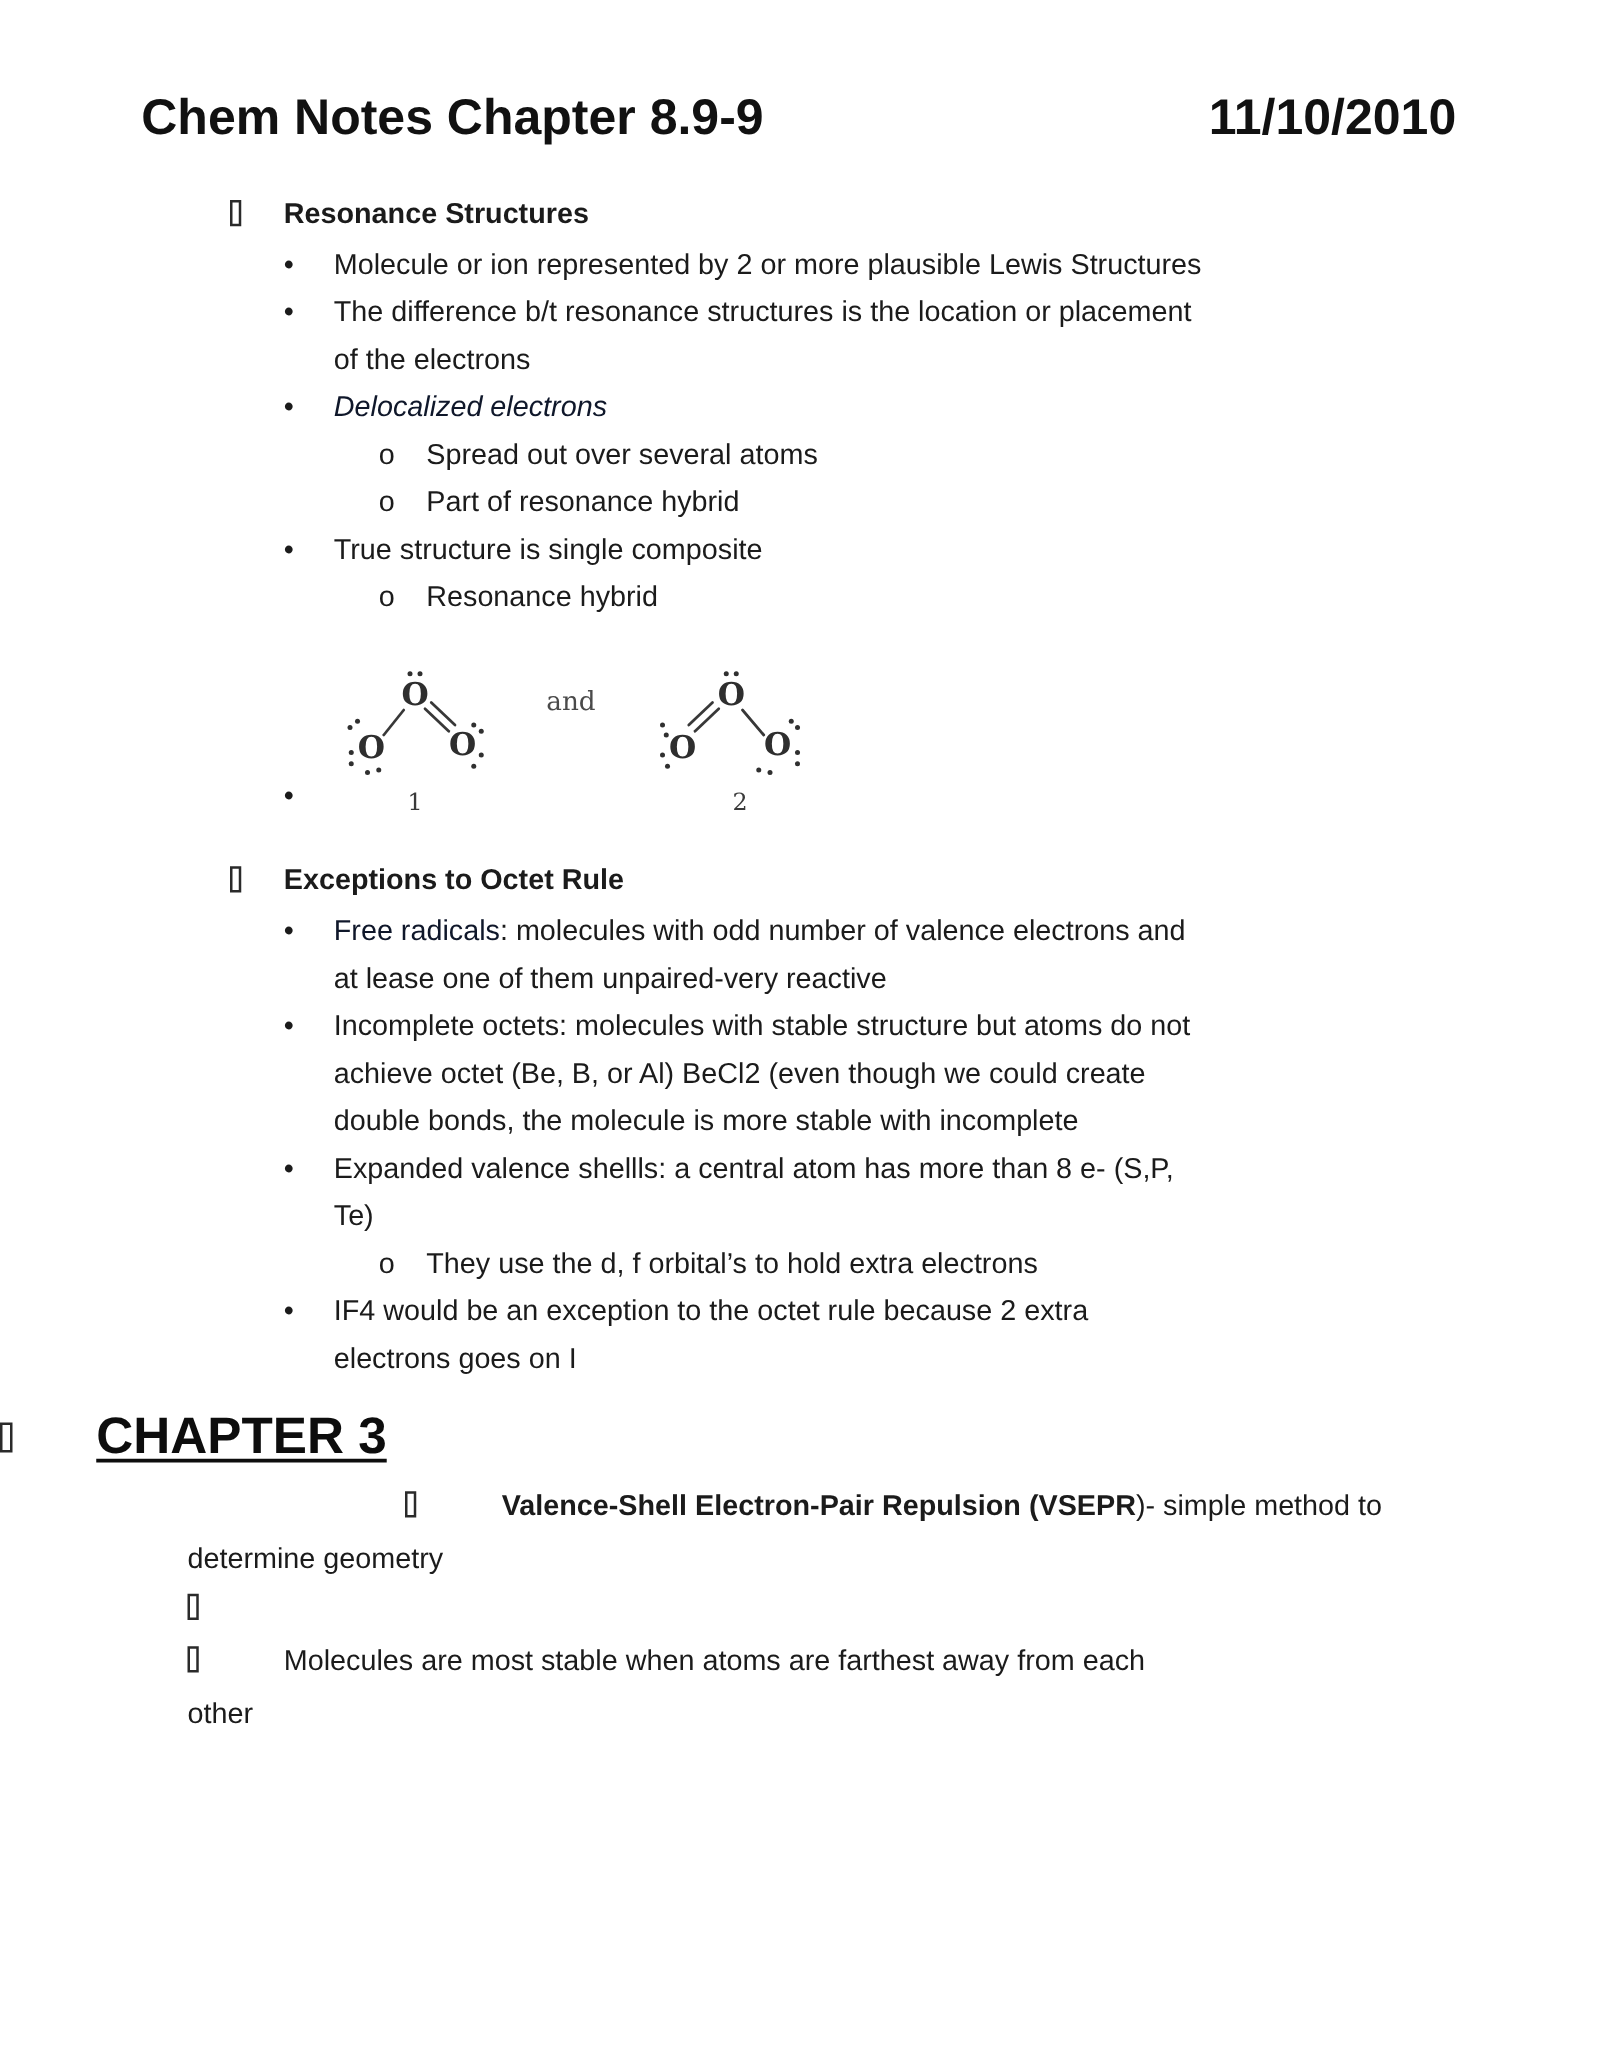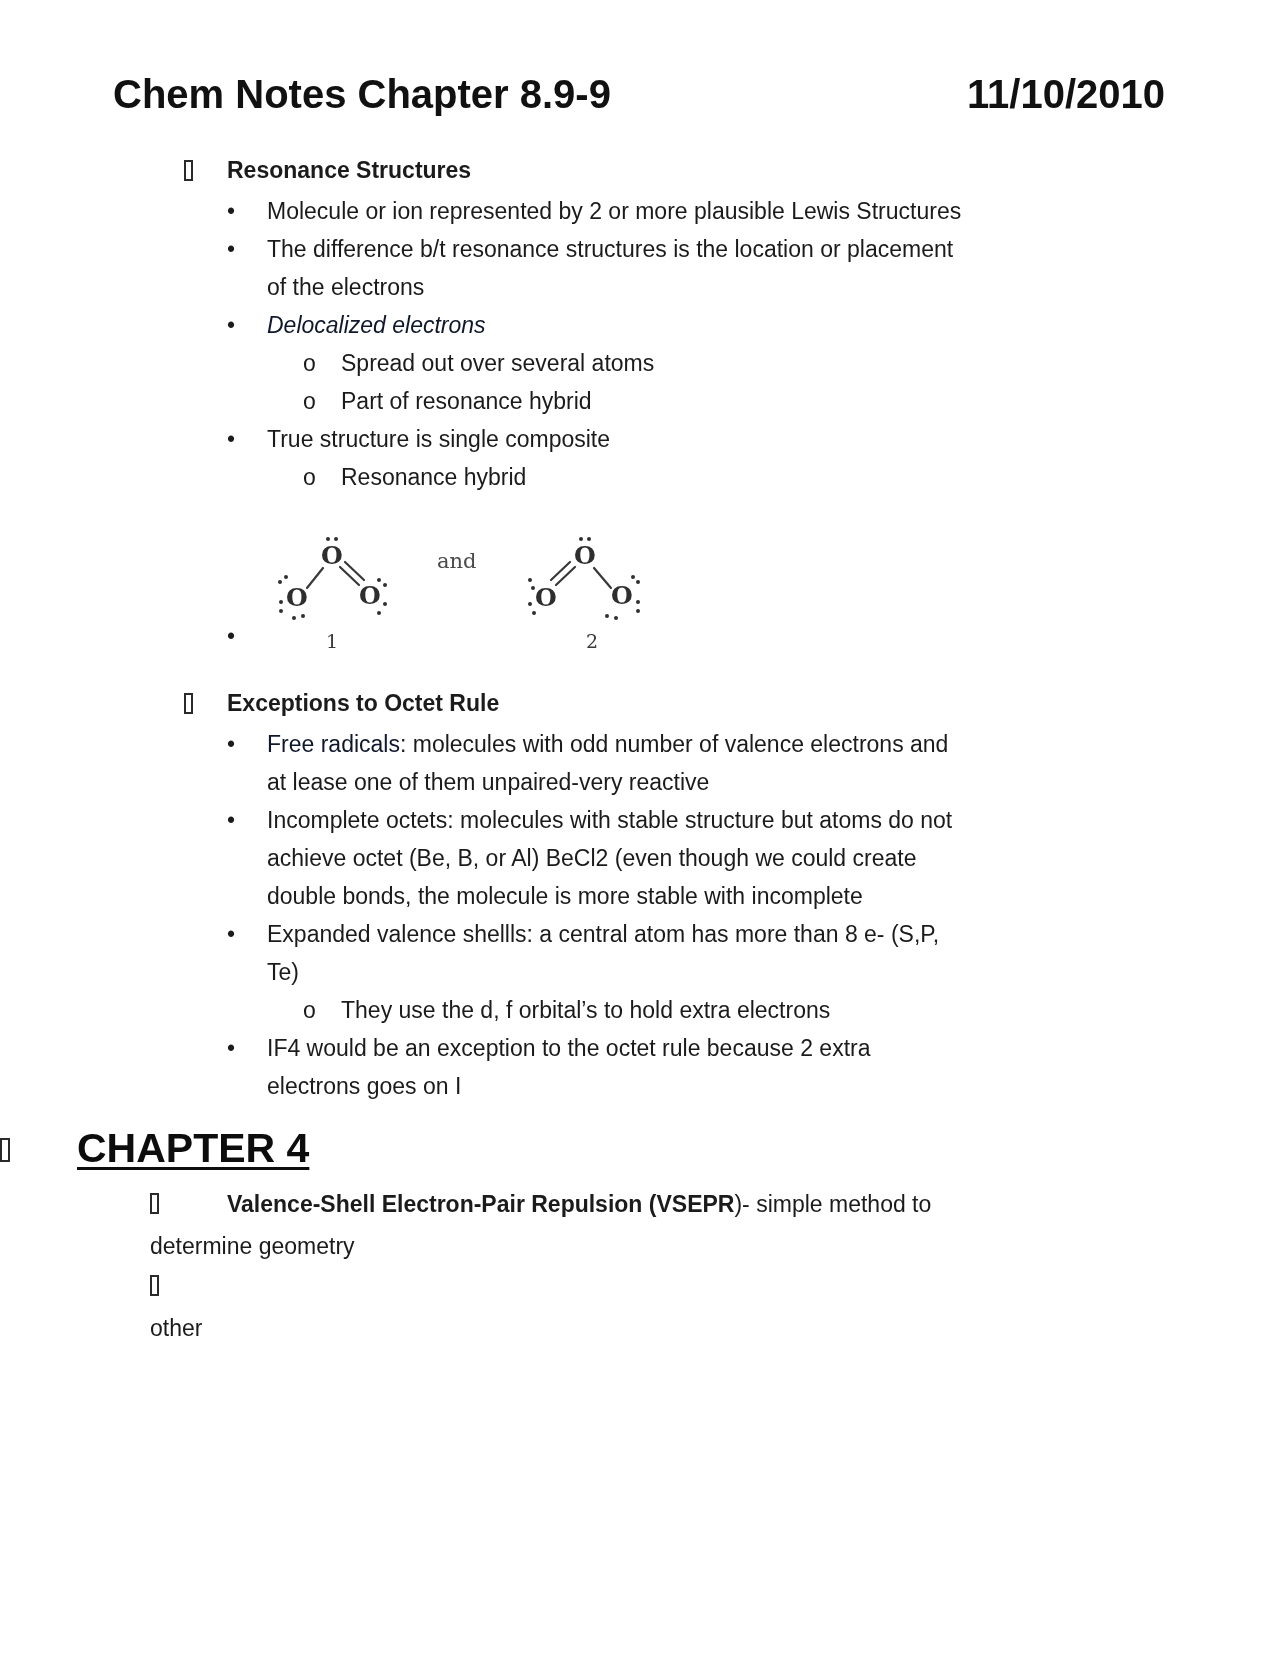--- a/index.html
+++ b/index.html
@@ -40,21 +40,21 @@
   .fig-num { font-family:"DejaVu Serif", serif; font-size:19px; fill:#3a3a3a; }
   .fig-bond { stroke:#383838; stroke-width:2.2; stroke-linecap:round; }
   .fig-dot { fill:#303030; }
   
   .chapter-row { margin-top:16px; font-size:41px; line-height:54px; font-weight:bold; color:#0d0d0d; }
   .chapter-row > .marker { width:77px; }
   .chapter-row .tofu { width:10px; height:24px; margin-top:15px; }
   .chapter-title { text-decoration:underline; text-decoration-thickness:3px; text-underline-offset:5px; }
   .ch9block .row { line-height:40px; }
   .mt33 { margin-top:33px;text-align:center; }
-  .mt9 { margin-top:9px; }
+  .mt9 { margin-top:9px;justify-content:center; }
 </style>
 </head>
 <body>
 
 <div class="page">
 
   <div class="header">
     <span>Chem Notes Chapter 8.9-9</span>
     <span>11/10/2010</span>
   </div>
@@ -180,32 +180,36 @@
   <div class="row ind-b1">
     <span class="marker">•</span>
     <span>IF4 would be an exception to the octet rule because 2 extra</span>
   </div>
   <div class="row ind-b1c">
     <span>electrons goes on I</span>
   </div>
 
   <div class="row chapter-row">
     <span class="marker"><span class="tofu"></span></span>
-    <span class="chapter-title">CHAPTER 4</span>
+    <span class="chapter-title">CHAPTER 3</span>
   </div>
 
   <div class="ch9block">
     <div class="row ind-section mt9">
       <span class="marker"><span class="tofu"></span></span>
       <span><span class="bold">Valence-Shell Electron-Pair Repulsion (VSEPR</span><span>)- simple method to</span></span>
     </div>
     <div class="row ind-left">
       <span>determine geometry</span>
     </div>
     <div class="row ind-section">
       <span class="marker"><span class="tofu"></span></span>
     </div>
+    <div class="row ind-section">
+      <span class="marker"><span class="tofu"></span></span>
+      <span>Molecules are most stable when atoms are farthest away from each</span>
+    </div>
     <div class="row ind-left">
       <span>other</span>
     </div>
   </div>
 
 </div>
 
 </body></html>

